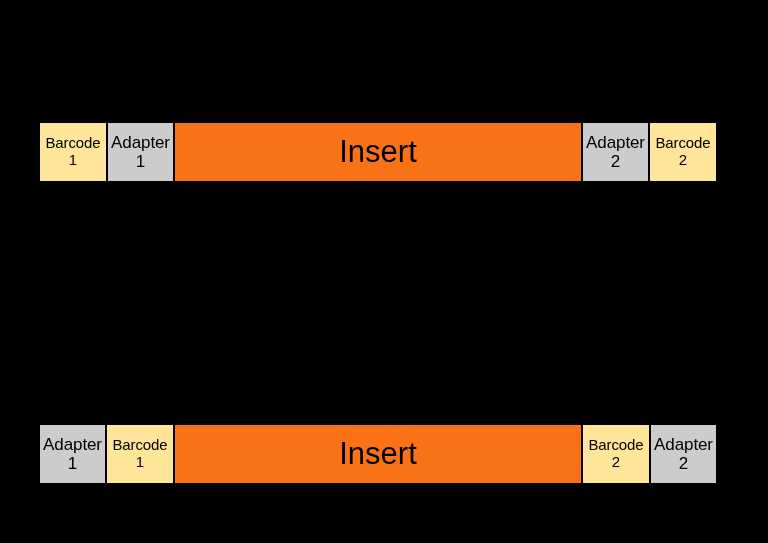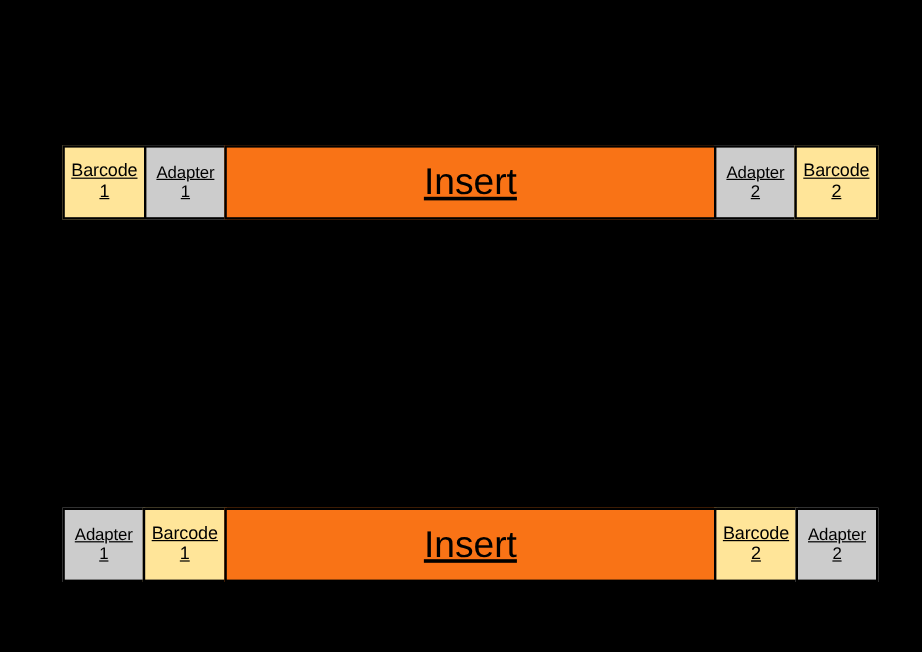--- a/index.html
+++ b/index.html
@@ -22,25 +22,24 @@
     top: 0;
     width: 768px;
     height: 543px;
   }
 
   .construct-row {
     position: absolute;
     display: flex;
     flex-direction: row;
     align-items: stretch;
-    left: 52px;
+    left: 38px;
     width: 680px;
     height: 62px;
     box-sizing: border-box;
-    text-decoration: underline;
   }
 
   .construct-row.row-top   { top: 121px; }
   .construct-row.row-bottom{ top: 423px; }
 
   .segment {
     box-sizing: border-box;
     border: 2px solid #000000;
     margin-left: -2px;
     display: flex;
@@ -56,21 +55,21 @@
   .segment:first-child { margin-left: 0; }
 
   .segment.seg-barcode {
     background: #ffe599;
     font-size: 15px;
     width: 70px;
     flex: 0 0 70px;
   }
   .segment.seg-adapter {
     background: #cccccc;
-    font-size: 14px;
+    font-size: 17px;
     width: 69px;
     flex: 0 0 69px;
   }
   .segment.seg-insert {
     background: #f97316;
     font-size: 31px;
     flex: 1 1 auto;
     letter-spacing: 0px;
   }
 </style>

